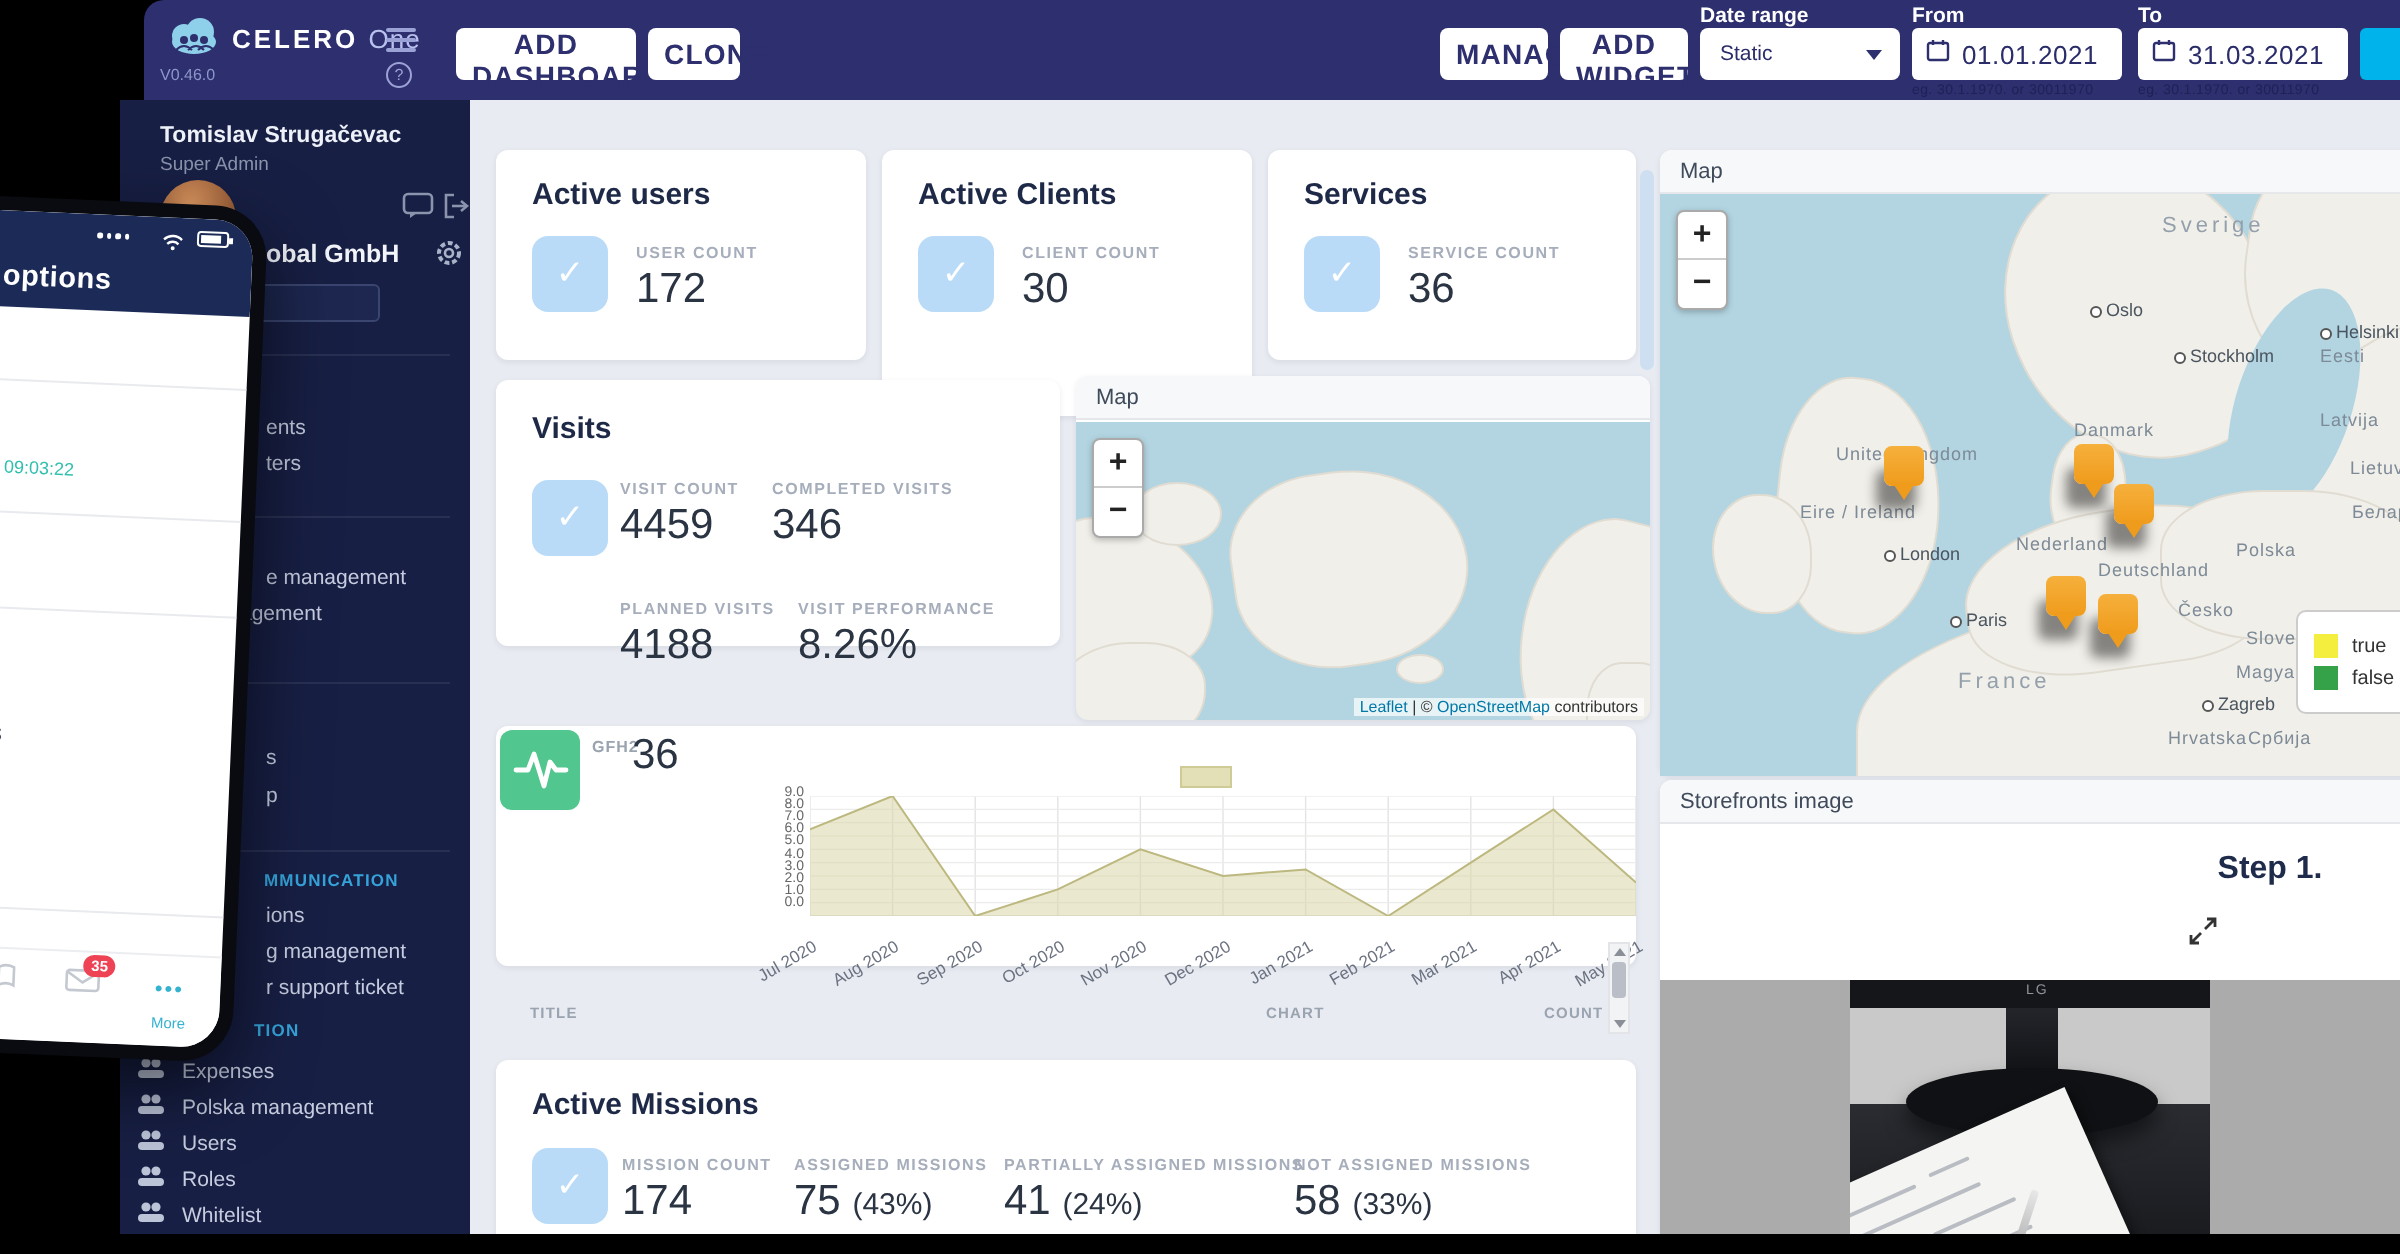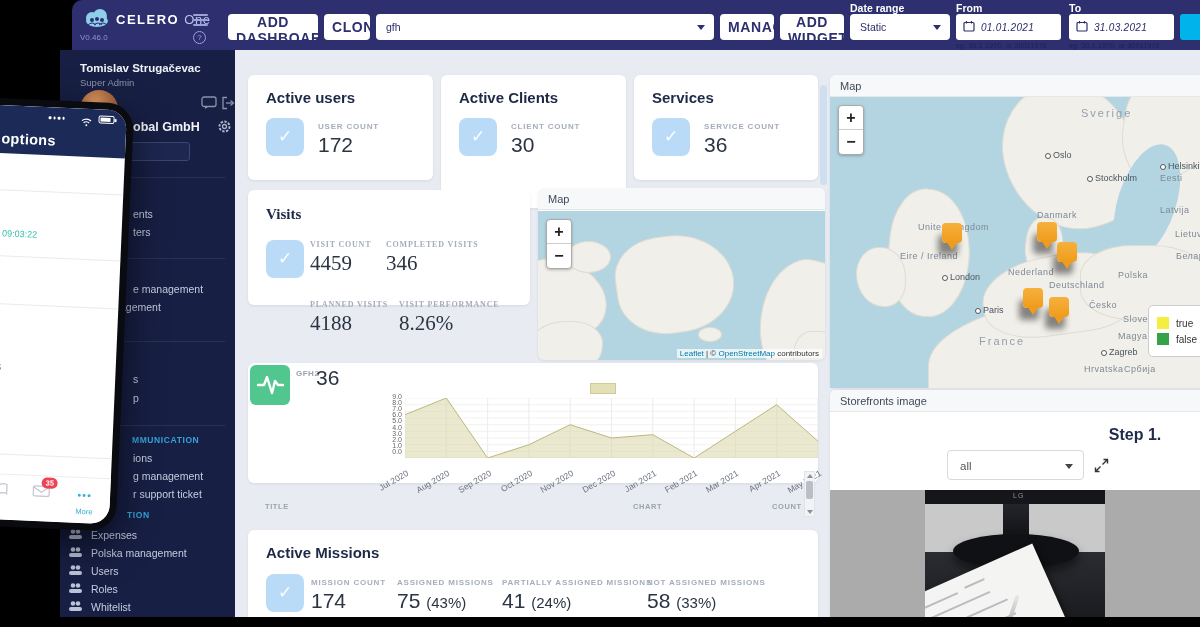--- a/index.html
+++ b/index.html
@@ -14,21 +14,21 @@
   .version { position:absolute; left:8px; top:33px; font-size:8px; color:#8d96c9; }
   .hamburger { position:absolute; left:121px; top:14px; width:15px; cursor:pointer; }
   .hamburger span { display:block; height:2px; background:#9aa2d6; margin-bottom:3px; border-radius:1px; }
   .help-circle { position:absolute; left:121px; top:31px; width:13px; height:13px; border:1.2px solid #9aa2d6; border-radius:50%; color:#9aa2d6; font-size:8px; text-align:center; line-height:11px; }
   .tb-btn { position:absolute; top:14px; height:26px; background:#fff; border:none; border-radius:4px; color:#2d2f6e; font-family:"Liberation Sans",sans-serif; font-size:14px; font-weight:bold; letter-spacing:0.6px; padding:0 8px; }
   .tb-select { position:absolute; top:14px; height:26px; background:#fff; border-radius:4px; color:#2b2d6a; font-size:10.5px; line-height:26px; padding:0 10px; }
   .tb-select .caret { position:absolute; right:9px; top:11px; width:0; height:0; border-left:4px solid transparent; border-right:4px solid transparent; border-top:5px solid #2d2f6e; }
   .tb-label { position:absolute; top:2px; font-size:10.5px; font-weight:bold; color:#fff; }
   .date-input { position:absolute; top:14px; width:105px; height:26px; background:#fff; border-radius:3px; display:flex; align-items:center; }
   .date-input .cal { margin:0 6px 0 7px; }
-  .date-input .dval { font-size:10px; color:#2b2d6a; letter-spacing:0.3px;font-style:italic; }
+  .date-input .dval { font-size:13px; color:#2b2d6a; letter-spacing:0.3px; }
   .date-hint { position:absolute; top:42px; font-size:7px; color:#1e2156; letter-spacing:0.2px; }
   .apply-btn { position:absolute; left:1108px; top:14px; width:72px; height:26px; background:#00b3ea; color:#fff; border:none; border-radius:3px; font-family:"Liberation Sans",sans-serif; font-size:8.5px; font-weight:bold; letter-spacing:0.6px; }
 
   
   .sidebar { position:absolute; left:60px; top:50px; width:175px; height:567px; background:#171f44; overflow:hidden; }
   .sb-user-name { position:absolute; left:20px; top:12px; font-size:11.5px; font-weight:bold; color:#eef1f8; }
   .sb-user-role { position:absolute; left:20px; top:27px; font-size:9.5px; color:#8b93ad; }
   .sb-avatar { position:absolute; left:20px; top:40px; width:38px; height:38px; border-radius:50%; background:radial-gradient(circle at 40% 35%, #e8a066, #a0633c 60%, #6d4427); }
   .sb-ic { position:absolute; cursor:pointer; }
   .sb-org { position:absolute; left:73px; top:70px; font-size:12.5px; font-weight:bold; color:#f2f4fa; }
@@ -144,24 +144,20 @@
     <span class="version">V0.46.0</span>
     <span class="hamburger">
         <span></span>
         <span></span>
         <span></span>
       </span>
     <span class="help-circle">?</span>
 
     <button class="tb-btn" style="left:156px; width:90px;">ADD DASHBOARD</button>
     <button class="tb-btn" style="left:252px; width:46px;">CLONE</button>
-    <div class="tb-select" style="left:304px; width:338px;">
-      <span>gfh</span>
-      <span class="caret"></span>
-    </div>
     <button class="tb-btn" style="left:648px; width:54px;">MANAGE</button>
     <button class="tb-btn" style="left:708px; width:64px;">ADD WIDGET</button>
 
     <span class="tb-label" style="left:778px;">Date range</span>
     <div class="tb-select" style="left:778px; width:100px;">
       <span>Static</span>
       <span class="caret"></span>
     </div>
 
     <span class="tb-label" style="left:884px;">From</span>
@@ -283,21 +279,21 @@
     </div>
     <div class="card" style="left:399px; top:25px; width:184px; height:105px;">
       <span class="card-title">Services</span>
       <span class="check-sq" style="left:18px; top:43px;">✓</span>
       <span class="m-label" style="left:70px; top:47px;">SERVICE COUNT</span>
       <span class="m-value" style="left:70px; top:58px;">36</span>
     </div>
 
     <div class="page-scroll"></div>
 
-    <div class="card" style="left:13px; top:140px; width:282px; height:115px;font-family:Liberation Serif, serif;">
+    <div class="card" style="left:13px; top:140px; width:282px; height:133px;">
       <span class="card-title" style="top:16px;">Visits</span>
       <span class="check-sq" style="left:18px; top:50px;">✓</span>
       <span class="m-label" style="left:62px; top:50px;">VISIT COUNT</span>
       <span class="m-value" style="left:62px; top:61px;">4459</span>
       <span class="m-label" style="left:138px; top:50px;">COMPLETED VISITS</span>
       <span class="m-value" style="left:138px; top:61px;">346</span>
       <span class="m-label" style="left:62px; top:110px;">PLANNED VISITS</span>
       <span class="m-value" style="left:62px; top:121px;">4188</span>
       <span class="m-label" style="left:151px; top:110px;">VISIT PERFORMANCE</span>
       <span class="m-value" style="left:151px; top:121px;">8.26%</span>
@@ -463,24 +459,20 @@
             <span>false</span>
           </div>
         </div>
 
       </div>
     </div>
 
     <div class="card" style="left:595px; top:340px; width:610px; height:227px; border-radius:6px 0 0 0;">
       <div class="map-head">Storefronts image</div>
       <div class="step-title">Step 1.</div>
-      <div class="filter-select">
-        <span>all</span>
-        <span class="caret"></span>
-      </div>
       <span class="expand-ic">
         <svg width="15" height="15" viewBox="0 0 15 15">
             <path d="M9.5 1.5 H13.5 V5.5 M13.5 1.5 L8.5 6.5 M5.5 13.5 H1.5 V9.5 M1.5 13.5 L6.5 8.5" fill="none" stroke="#333" stroke-width="1.4"></path>
           </svg>
       </span>
       <div class="photo-wrap">
         <div class="photo">
           <div class="bezel"></div>
           <span class="lg-logo">LG</span>
           <div class="neck"></div>

